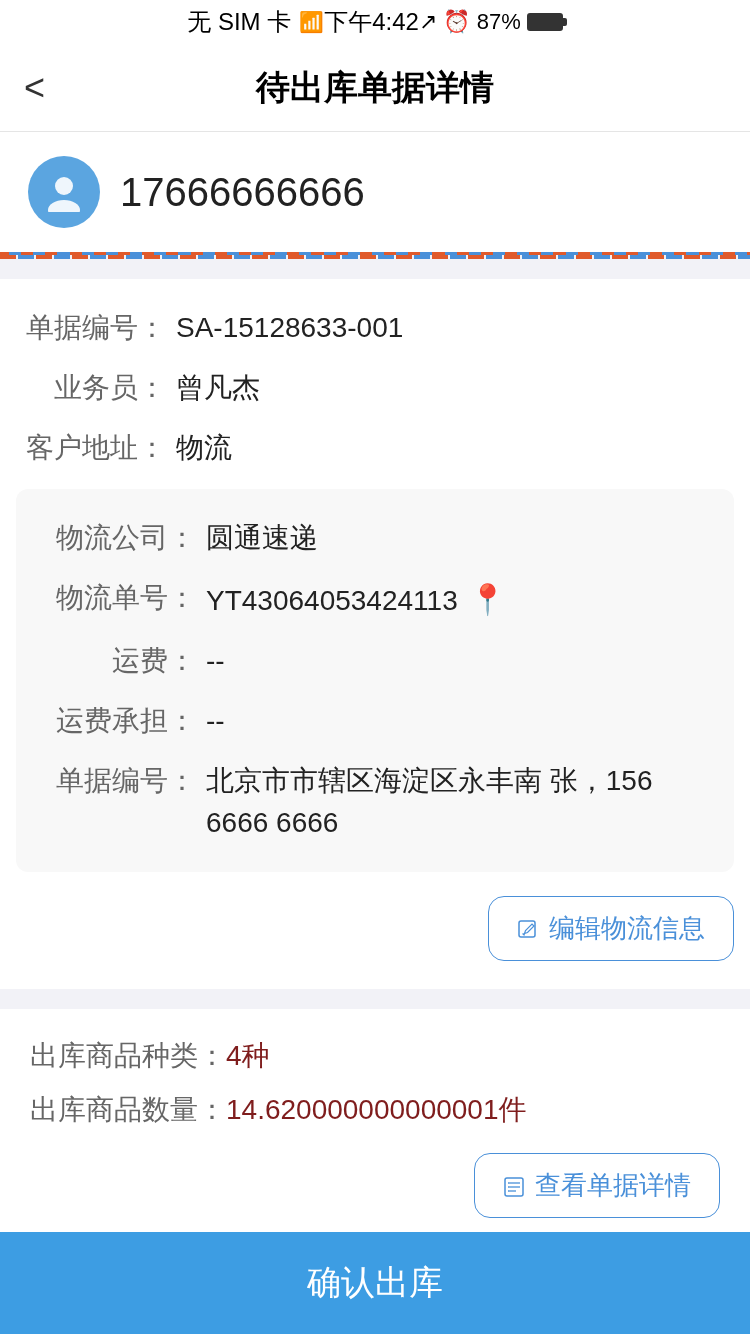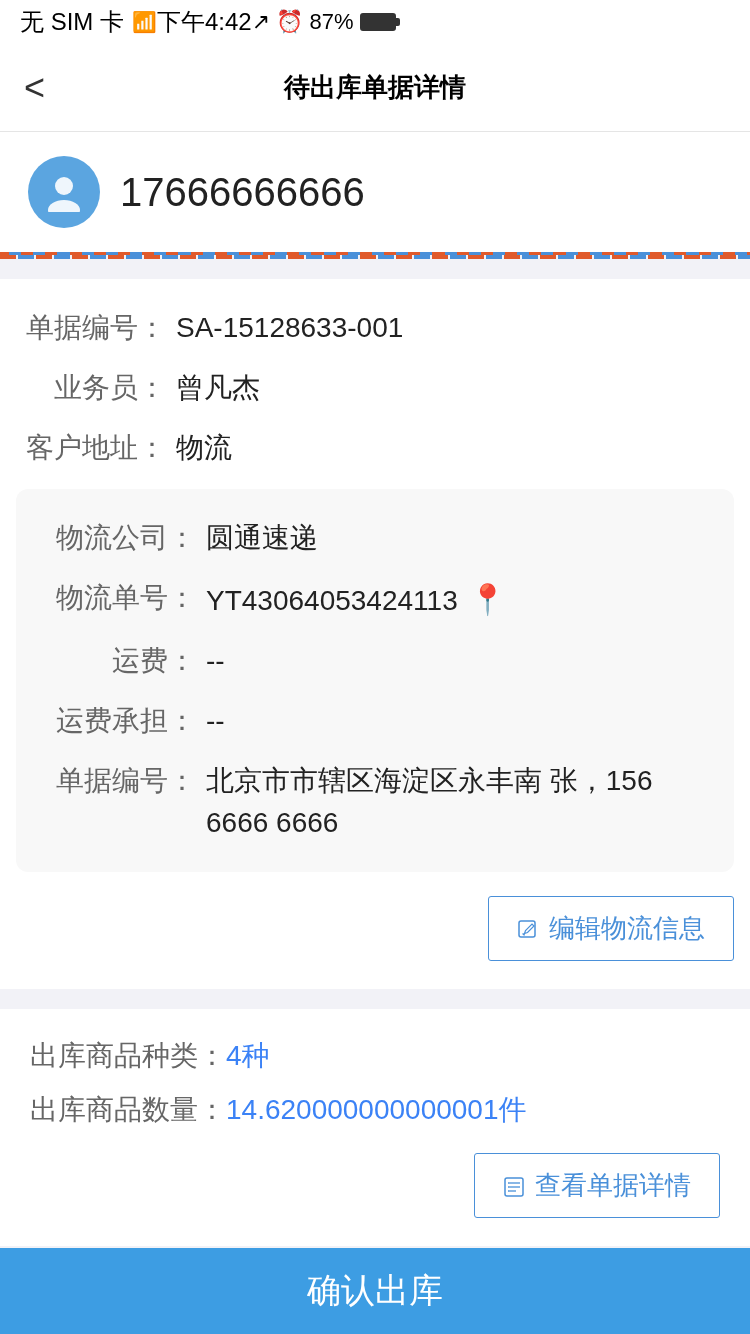--- a/index.html
+++ b/index.html
@@ -13,21 +13,21 @@
       position: relative;
       overflow-x: hidden;
     }
 
     
     .status-bar {
       background: #fff;
       height: 44px;
       display: flex;
       align-items: center;
-      justify-content: flex-start;
+      justify-content: center;
       padding: 0 20px;
       font-size: 24px;
       font-weight: 500;
     }
     .status-left { display: flex; align-items: center; gap: 8px; }
     .status-right { display: flex; align-items: center; gap: 6px; font-size: 22px; }
     .wifi-icon { font-size: 20px; }
     .battery-bar {
       display: inline-block;
       width: 36px;
@@ -60,21 +60,21 @@
       border-bottom: 1px solid #e5e5e5;
     }
     .nav-back {
       position: absolute;
       left: 24px;
       font-size: 36px;
       color: #333;
       cursor: pointer;
     }
     .nav-title {
-      font-size: 26px;
+      font-size: 34px;
       font-weight: 600;
       color: #000;
     }
 
     
     .user-header {
       background: #fff;
       padding: 24px 28px;
       display: flex;
       align-items: center;
@@ -148,21 +148,21 @@
     
     .btn-edit-logistics {
       display: flex;
       justify-content: flex-end;
       margin-top: 24px;
     }
     .btn-outline {
       border: 1.5px solid #4a90d9;
       color: #4a90d9;
       background: #fff;
-      border-radius: 3px;
+      border-radius: 16px;
       padding: 14px 28px;
       font-size: 26px;
       display: flex;
       align-items: center;
       gap: 10px;
       cursor: pointer;
     }
 
     
     .summary-section {
@@ -175,39 +175,39 @@
       align-items: center;
       margin-bottom: 16px;
       font-size: 28px;
     }
     .summary-row:last-child { margin-bottom: 0; }
     .summary-label {
       color: #666;
       min-width: 180px;
     }
     .summary-value {
-      color: #3b82f6;
+      color: #7f1d1d;
       flex: 1;
     }
 
     
     .btn-view-details {
       display: flex;
       justify-content: flex-end;
       margin-top: 24px;
     }
 
     
     .confirm-area {
       position: fixed;
       bottom: 0;
       left: 0;
       width: 750px;
       background: #3d9de3;
-      padding: 20px 0;
+      padding: 28px 0;
       text-align: center;
     }
     .btn-confirm {
       color: #fff;
       font-size: 34px;
       font-weight: 500;
       background: transparent;
       border: none;
       width: 100%;
       cursor: pointer;

